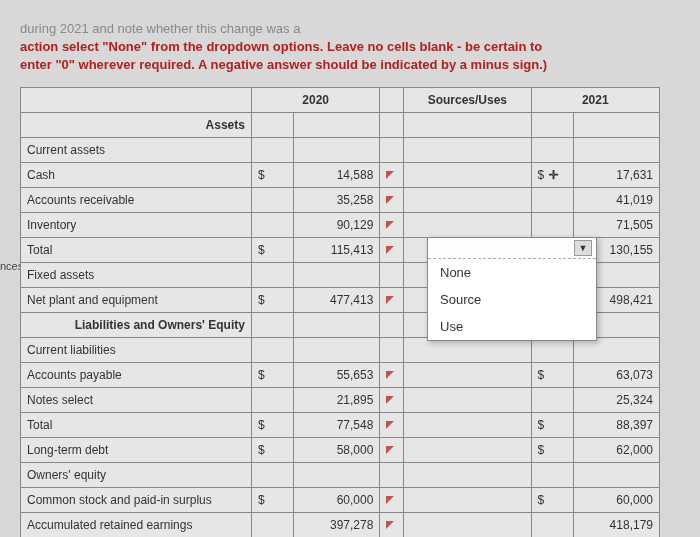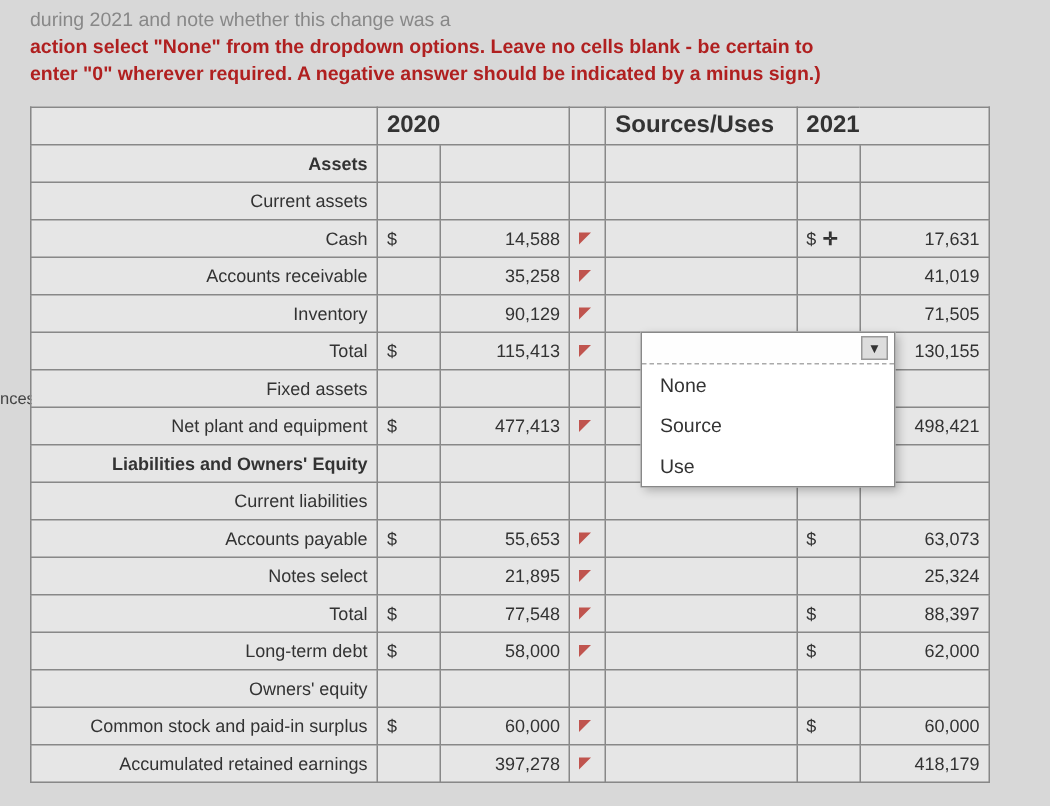--- a/index.html
+++ b/index.html
@@ -8,21 +8,21 @@
   font-family: Arial, sans-serif;
   background: #d8d8d8;
   font-size: 12px;
   color: #333;
   width: 700px;
   height: 537px;
   overflow: hidden;
   position: relative;
 }
 .instructions {
-  padding: 4px 20px 12px 20px;
+  padding: 20px 20px 12px 20px;
   font-size: 13px;
   line-height: 1.4;
 }
 .instr-gray { color: #888; }
 .instr-red { color: #b02020; font-weight: bold; }
 .sheet-wrap {
   position: relative;
   margin-left: 20px;
 }
 table.sheet {
@@ -32,24 +32,24 @@
 table.sheet td, table.sheet th {
   border: 1px solid #888;
   padding: 3px 6px;
   height: 18px;
   background: #e6e6e6;
   vertical-align: middle;
 }
 th.head {
   background: #c9c9c9;
   font-weight: bold;
-  text-align: left;
-  font-size: 16px;
-}
-td.label { text-align: right; }
+  text-align: center;
+  font-size: 12px;
+}
+td.label { text-align: left; }
 td.indent1 { padding-left: 22px; }
 td.indent2 { padding-left: 40px; }
 td.center-bold { text-align: right; font-weight: bold; }
 td.cur {
   text-align: left;
   width: 28px;
 }
 td.num {
   text-align: right;
   width: 70px;

